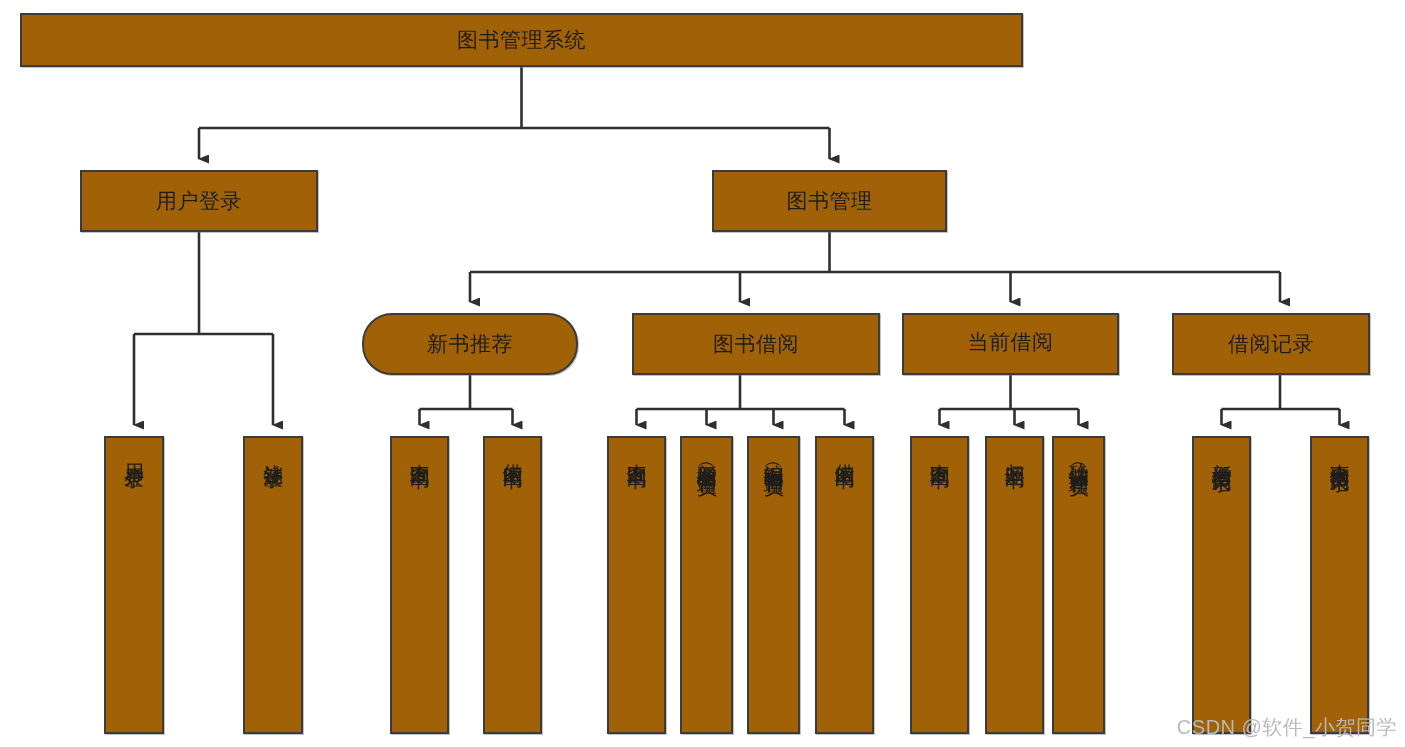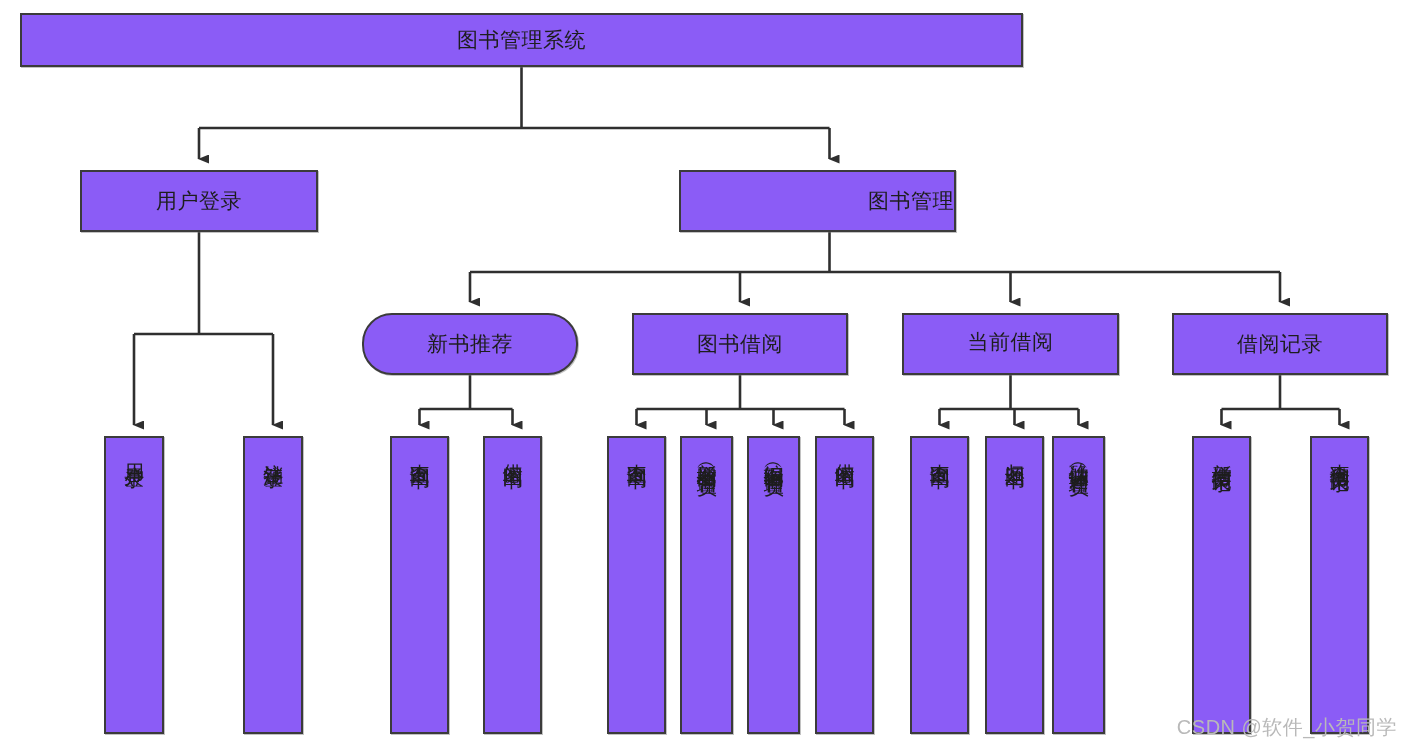--- a/index.html
+++ b/index.html
@@ -23,21 +23,21 @@
     position: absolute;
     left: 0;
     top: 0;
     width: 1405px;
     height: 747px;
     pointer-events: none;
   }
   .node {
     position: absolute;
     box-sizing: border-box;
-    background: #8b5cf6;
+    background: #a16207;
     border: 2px solid #3b3b3b;
     box-shadow: 1px 1px 0 rgba(120,120,120,0.45);
     display: flex;
     align-items: center;
     justify-content: center;
     z-index: 2;
   }
   .node .label {
     font-size: 21px;
     line-height: 1.15;
@@ -118,33 +118,33 @@
       </g>
   </svg>
 
   <div id="nodes-layer">
       <div class="node" style="left: 20px; top: 13px; width: 1003px; height: 54px;">
         <span class="label">图书管理系统</span>
       </div>
       <div class="node" style="left: 80px; top: 170px; width: 238px; height: 62px;">
         <span class="label">用户登录</span>
       </div>
-      <div class="node" style="left: 679px; top: 170px; width: 277px; height: 62px; justify-content: flex-end;">
+      <div class="node" style="left: 712px; top: 170px; width: 235px; height: 62px;">
         <span class="label">图书管理</span>
       </div>
       <div class="node" style="left: 362px; top: 313px; width: 216px; height: 62px; border-radius: 30px;">
         <span class="label">新书推荐</span>
       </div>
-      <div class="node" style="left: 632px; top: 313px; width: 216px; height: 62px;">
+      <div class="node" style="left: 632px; top: 313px; width: 248px; height: 62px;">
         <span class="label">图书借阅</span>
       </div>
       <div class="node" style="left: 902px; top: 313px; width: 217px; height: 62px; font-family: Liberation Mono, monospace;">
         <span class="label">当前借阅</span>
       </div>
-      <div class="node" style="left: 1172px; top: 313px; width: 216px; height: 62px;">
+      <div class="node" style="left: 1172px; top: 313px; width: 198px; height: 62px;">
         <span class="label">借阅记录</span>
       </div>
       <div class="node leaf" style="left: 104px; top: 436px; width: 60px; height: 298px;">
         <span class="label">用户登录</span>
       </div>
       <div class="node leaf" style="left: 243px; top: 436px; width: 60px; height: 298px;">
         <span class="label">注销登录</span>
       </div>
       <div class="node leaf" style="left: 390px; top: 436px; width: 59px; height: 298px;">
         <span class="label">查询图书</span>

